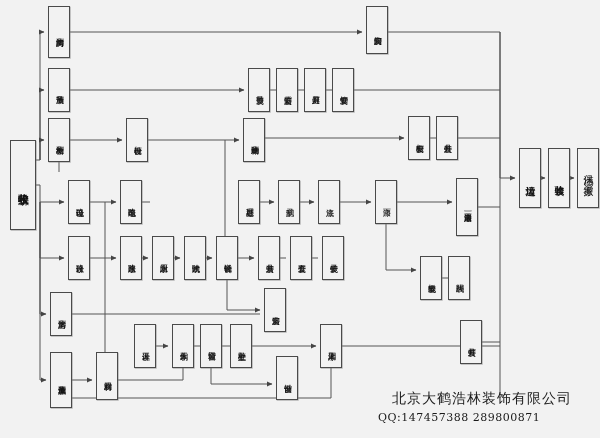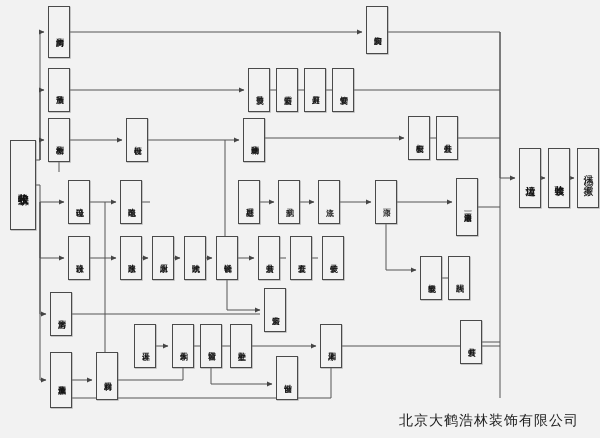--- a/index.html
+++ b/index.html
@@ -33,21 +33,21 @@
     box-shadow:0.7px 0.7px 0 rgba(120,120,120,0.55);
     padding:1px 0;
     overflow:hidden;
   }
   .footer{
     position:absolute;
     color:#1a1a1a;
     font-family:"DejaVu Serif","Liberation Serif",serif;
     white-space:nowrap;
   }
-  #company{font-size:14px;left:392px;top:412px;letter-spacing:1px;margin-left:7px;}
+  #company{font-size:14px;left:392px;top:390px;letter-spacing:1px;}
   #qq{font-size:11px;left:378px;top:411px;letter-spacing:0.5px;}
 </style>
 </head>
 <body>
 
 <div id="canvas">
 
   <svg class="lines" viewBox="0 0 600 438">
     <defs>
       <marker id="ah" markerWidth="6" markerHeight="6" refX="5" refY="3" orient="auto" markerUnits="userSpaceOnUse">
@@ -178,13 +178,14 @@
   <div class="node" style="left:172px;top:324px;width:22px;height:44px;">木工制作</div>
   <div class="node" style="left:200px;top:324px;width:22px;height:44px;">窗套垭口</div>
   <div class="node" style="left:230px;top:324px;width:22px;height:44px;">主卧壁柜</div>
   <div class="node" style="left:276px;top:356px;width:22px;height:44px;">窗台铺设</div>
   <div class="node" style="left:320px;top:324px;width:22px;height:44px;">木工刷漆</div>
   <div class="node" style="left:460px;top:320px;width:22px;height:44px;">灯具安装</div>
   <div class="node" style="left:50px;top:352px;width:22px;height:56px;">施工单位测量</div>
   <div class="node" style="left:96px;top:352px;width:22px;height:48px;">购置材料</div>
 
   <div class="footer" id="company">北京大鹤浩林装饰有限公司</div>
+  <div class="footer" id="qq">QQ:147457388   289800871</div>
 </div>
 
 </body></html>

